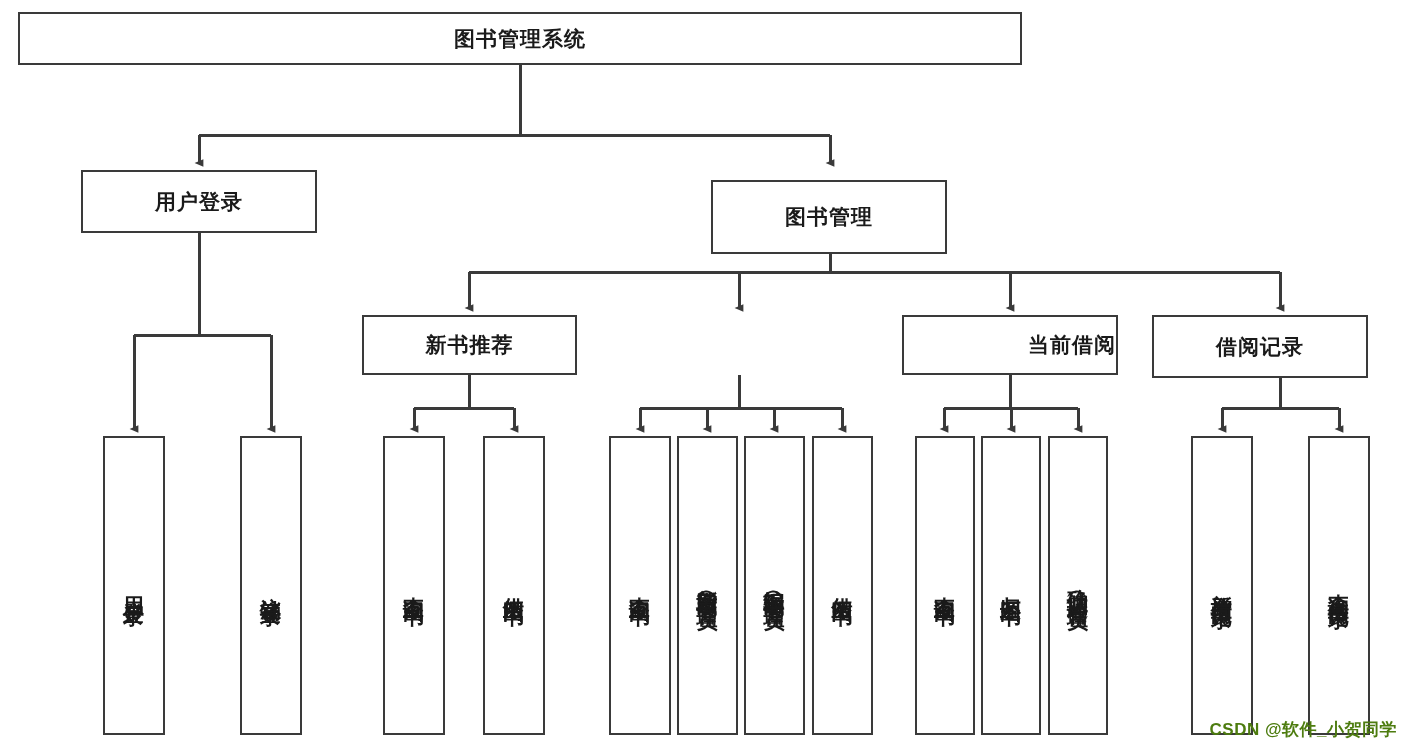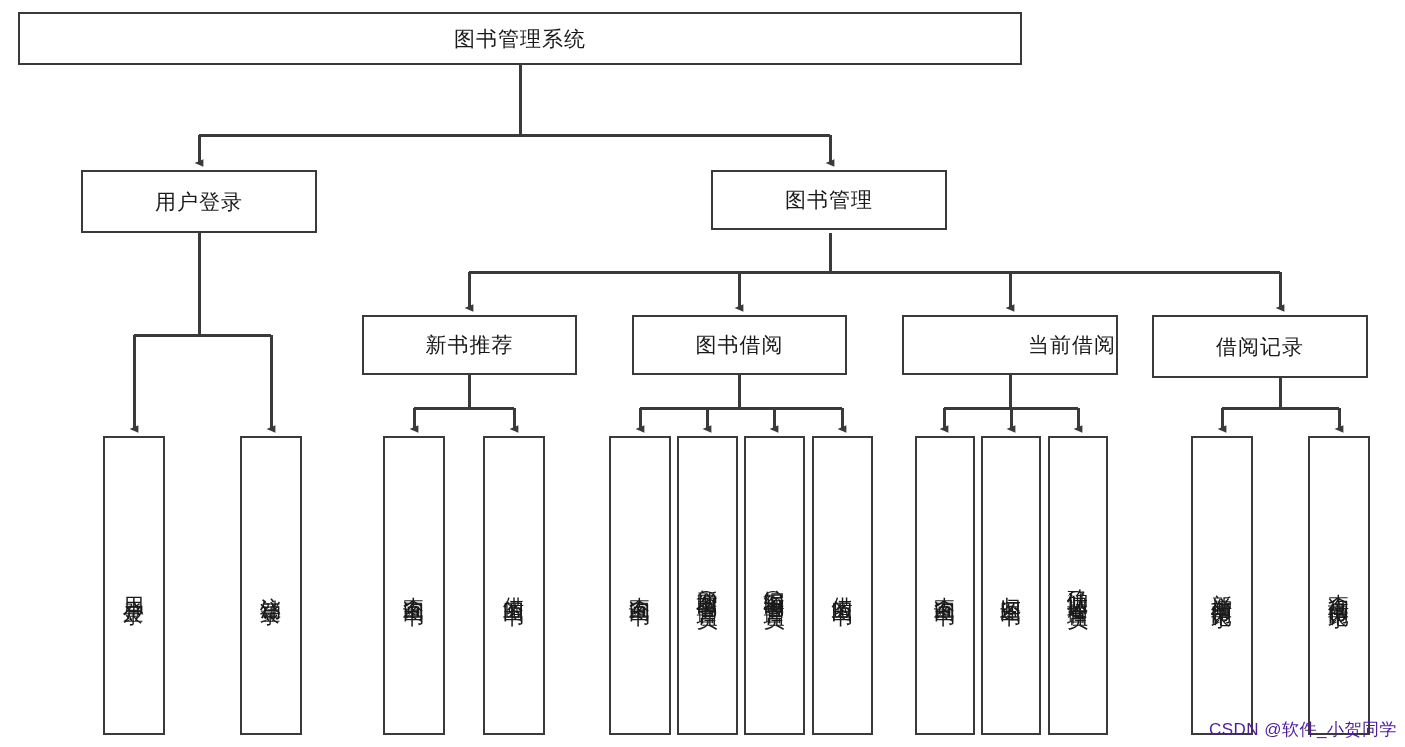--- a/index.html
+++ b/index.html
@@ -9,20 +9,21 @@
   }
   body {
     font-family: "Liberation Sans", "DejaVu Sans", sans-serif;
   }
   #canvas {
     position: relative;
     width: 1405px;
     height: 747px;
     background: #ffffff;
     overflow: hidden;
+    font-weight: bold;
   }
   #edges {
     position: absolute;
     left: 0;
     top: 0;
     width: 1405px;
     height: 747px;
     pointer-events: none;
   }
   .node {
@@ -51,21 +52,21 @@
   .node.vert .label {
     writing-mode: vertical-rl;
     text-orientation: upright;
     white-space: nowrap;
   }
   .watermark {
     position: absolute;
     right: 8px;
     bottom: 6px;
     font-size: 17px;
-    color: #4c1d95;
+    color: #4d7c0f;
     letter-spacing: 0.5px;
     white-space: nowrap;
   }
 </style>
 </head>
 <body>
 
 <div id="canvas">
 
   <svg id="edges" viewBox="0 0 1405 747" xmlns="http://www.w3.org/2000/svg">
@@ -121,29 +122,26 @@
     </g>
   </svg>
 
   <div class="node horiz" style="left:18px; top:12px; width:1004px; height:53px;">
     <span class="label">图书管理系统</span>
   </div>
 
   <div class="node horiz" style="left:81px; top:170px; width:236px; height:63px;">
     <span class="label">用户登录</span>
   </div>
-  <div class="node horiz" style="left:711px; top:170px; width:236px; height:60px;">
+  <div class="node horiz" style="left:711px; top:180px; width:236px; height:74px;">
     <span class="label">图书管理</span>
   </div>
 
   <div class="node horiz" style="left:362px; top:315px; width:215px; height:60px;justify-content:center;">
     <span class="label">新书推荐</span>
-  </div>
-  <div class="node horiz" style="left:632px; top:315px; width:215px; height:60px;">
-    <span class="label">图书借阅</span>
   </div>
   <div class="node horiz" style="left:902px; top:315px; width:216px; height:60px;justify-content:flex-end;">
     <span class="label">当前借阅</span>
   </div>
   <div class="node horiz" style="left:1152px; top:315px; width:216px; height:63px;">
     <span class="label">借阅记录</span>
   </div>
 
   <div class="node vert" style="left:103px; top:436px; width:62px; height:299px;">
     <span class="label">用户登录</span>

